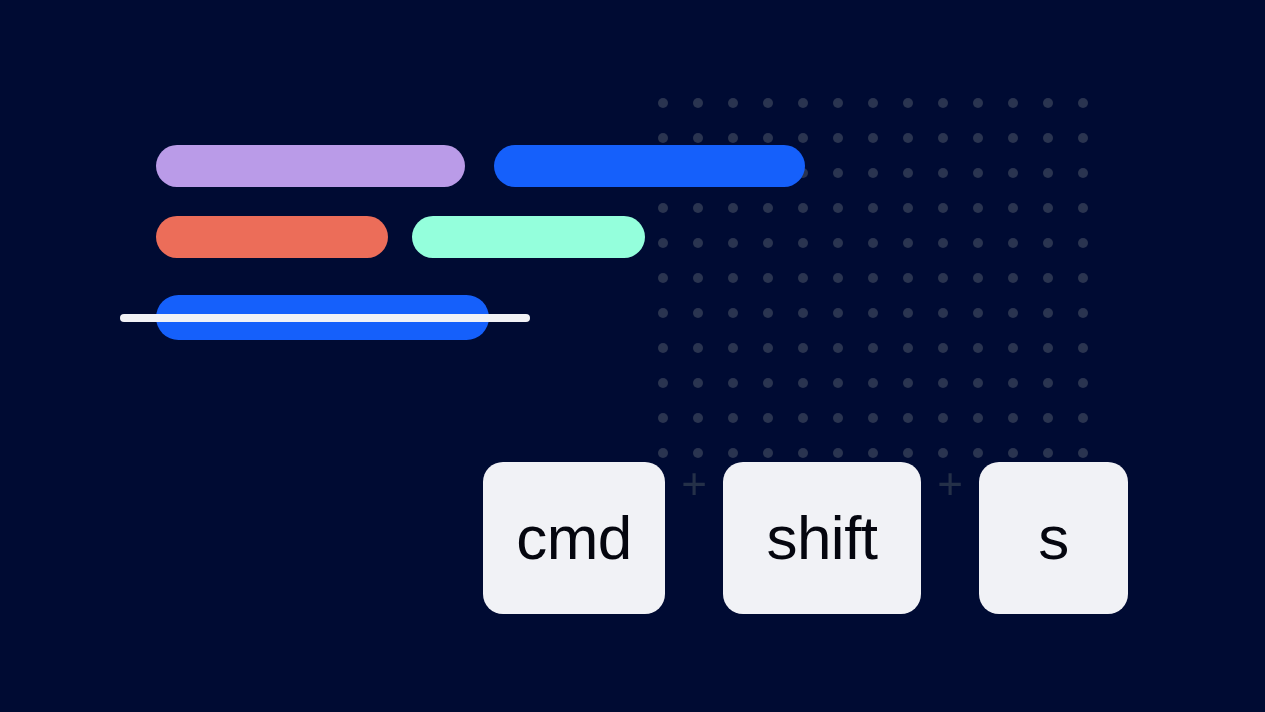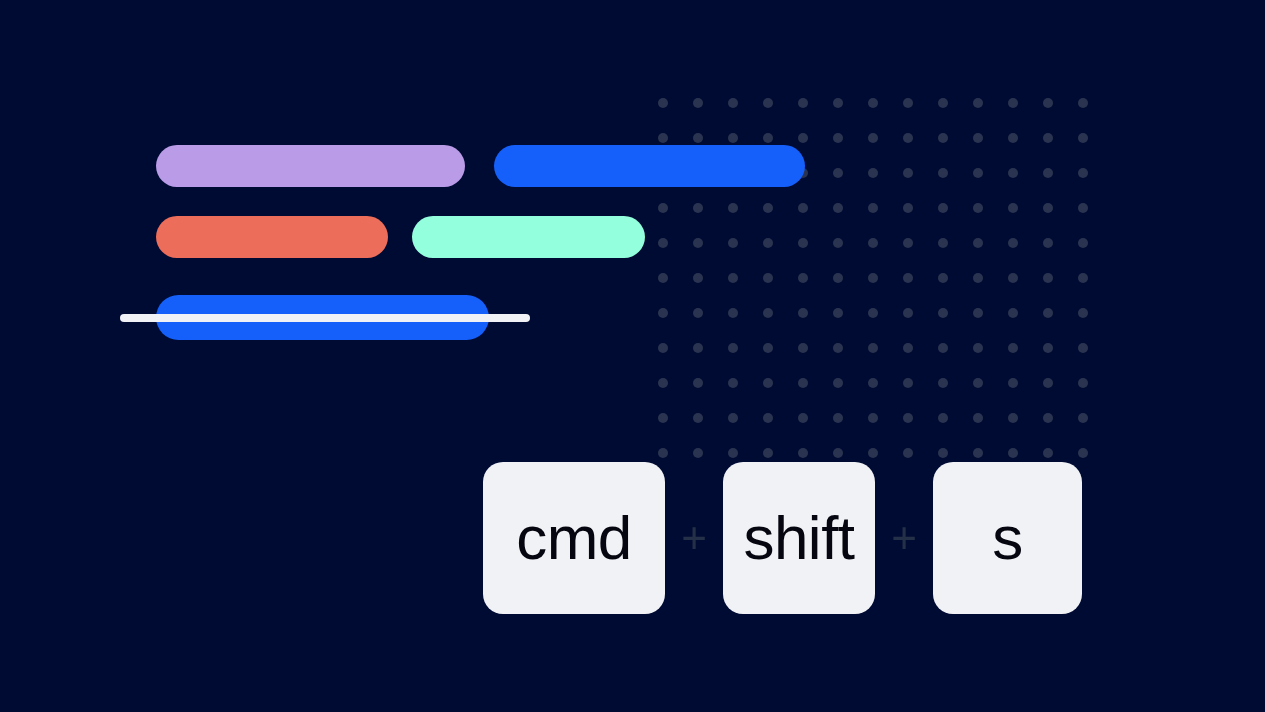--- a/index.html
+++ b/index.html
@@ -58,38 +58,37 @@
     border-radius: 999px;
   }
 
   
   #shortcut {
     position: absolute;
     left: 483px;
     top: 462px;
     height: 152px;
     display: flex;
-    align-items: center;
   }
   .keycap {
     background: #f1f2f6;
     border-radius: 20px;
     height: 152px;
     display: flex;
     align-items: center;
     justify-content: center;
     color: #05060f;
     font-size: 62px;
     font-weight: 400;
     line-height: 1;
     letter-spacing: -0.5px;
     font-family: "Liberation Sans", sans-serif;
   }
   .keycap.k-cmd   { width: 182px; }
-  .keycap.k-shift { width: 152px; }
+  .keycap.k-shift { width: 198px; }
   .keycap.k-s     { width: 149px; }
   .plus {
     width: 58px;
     text-align: center;
     color: #243048;
     font-size: 44px;
     font-weight: 300;
     line-height: 1;
     font-family: "Liberation Sans", sans-serif;
     user-select: none;

